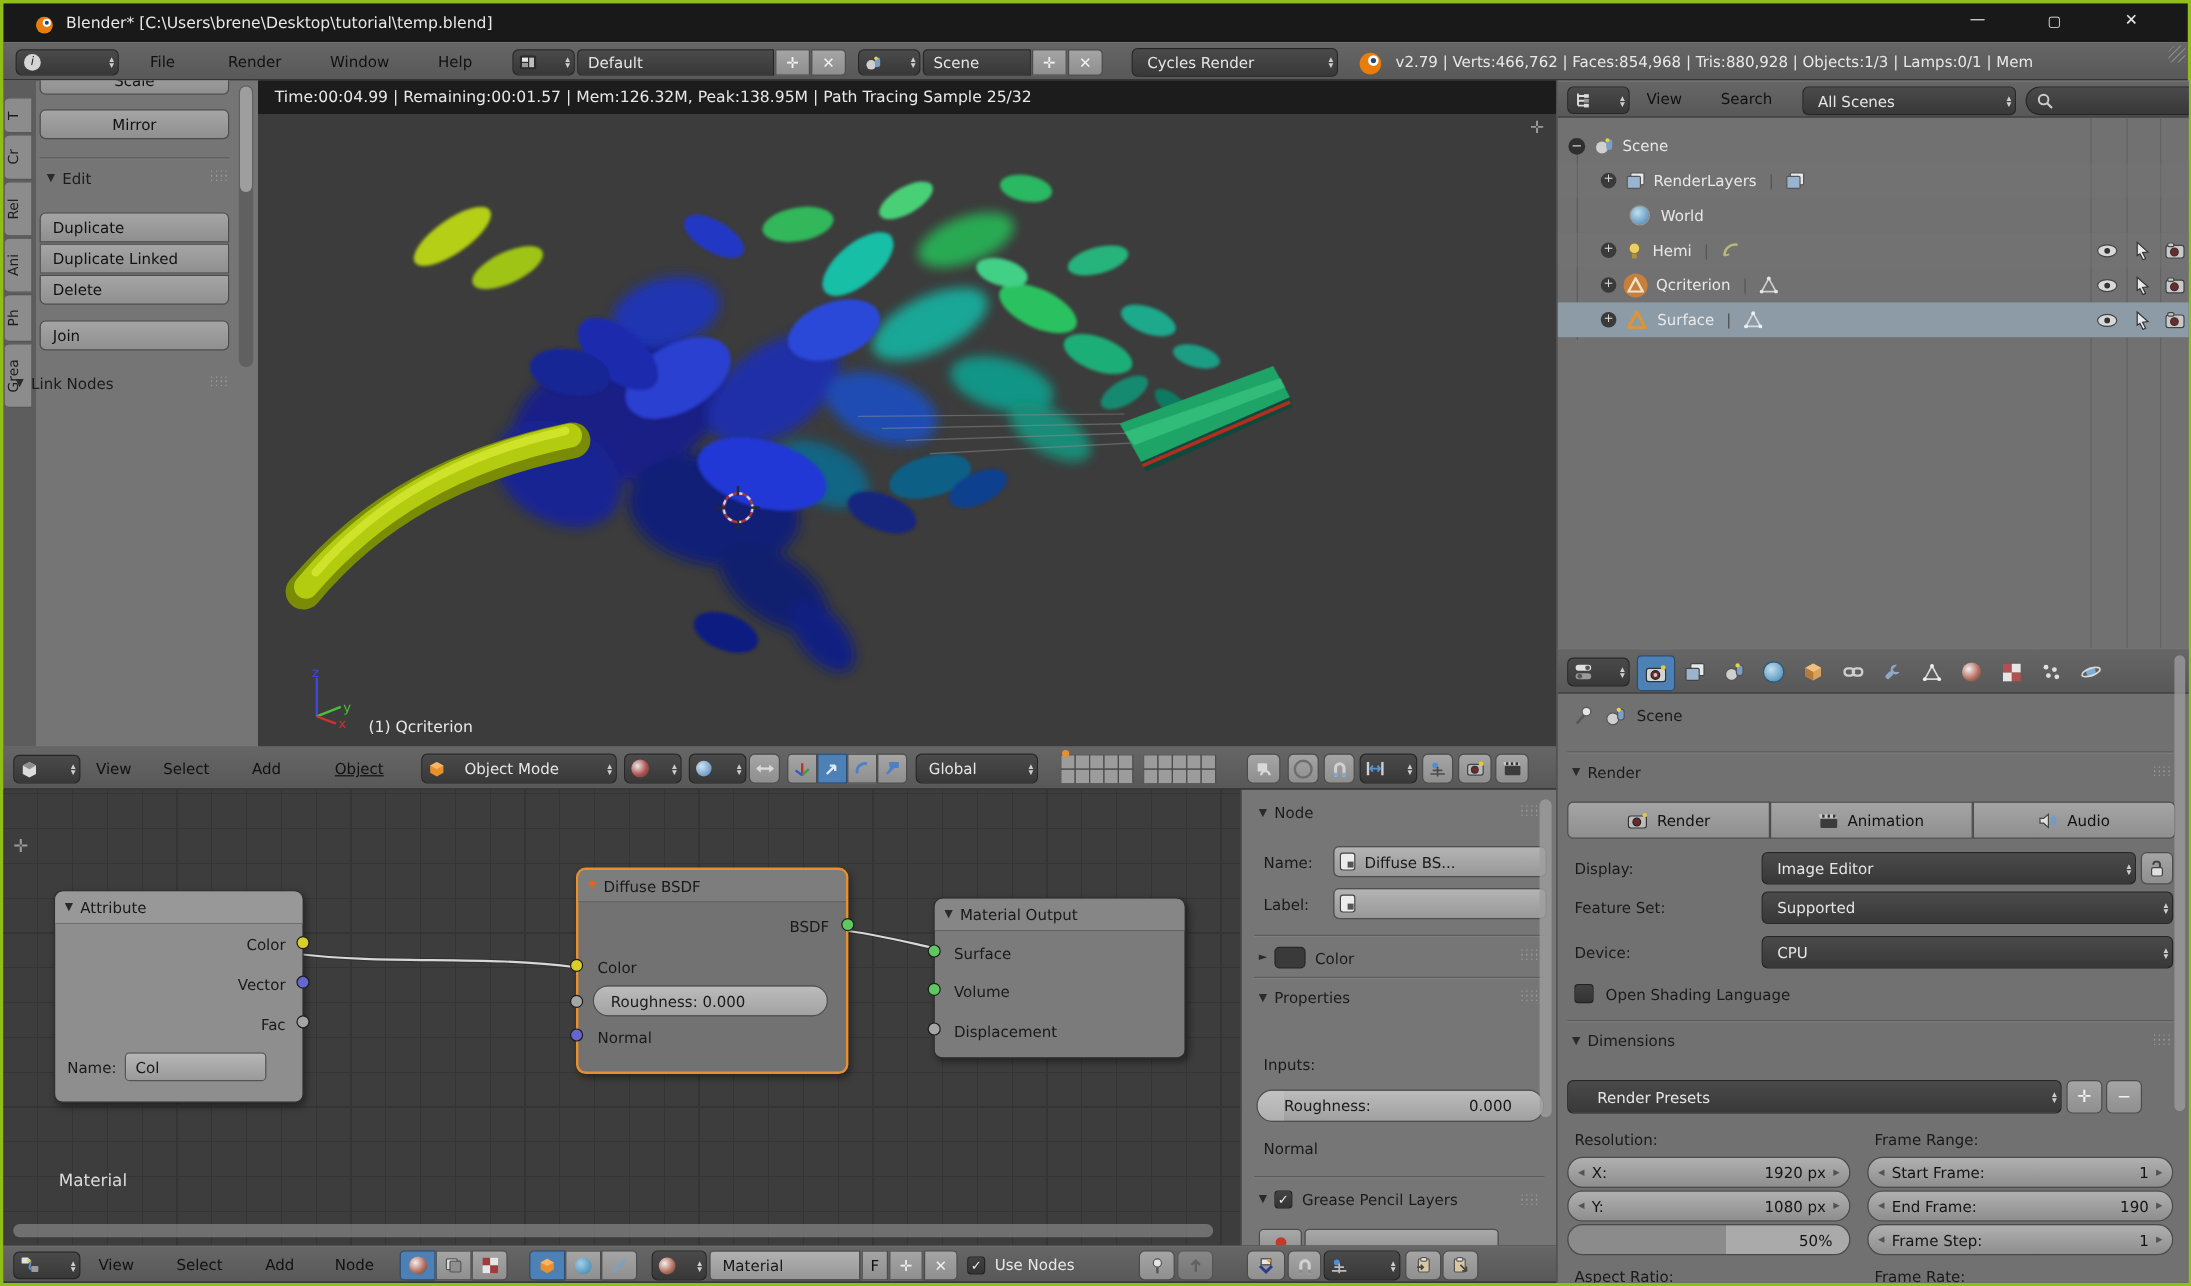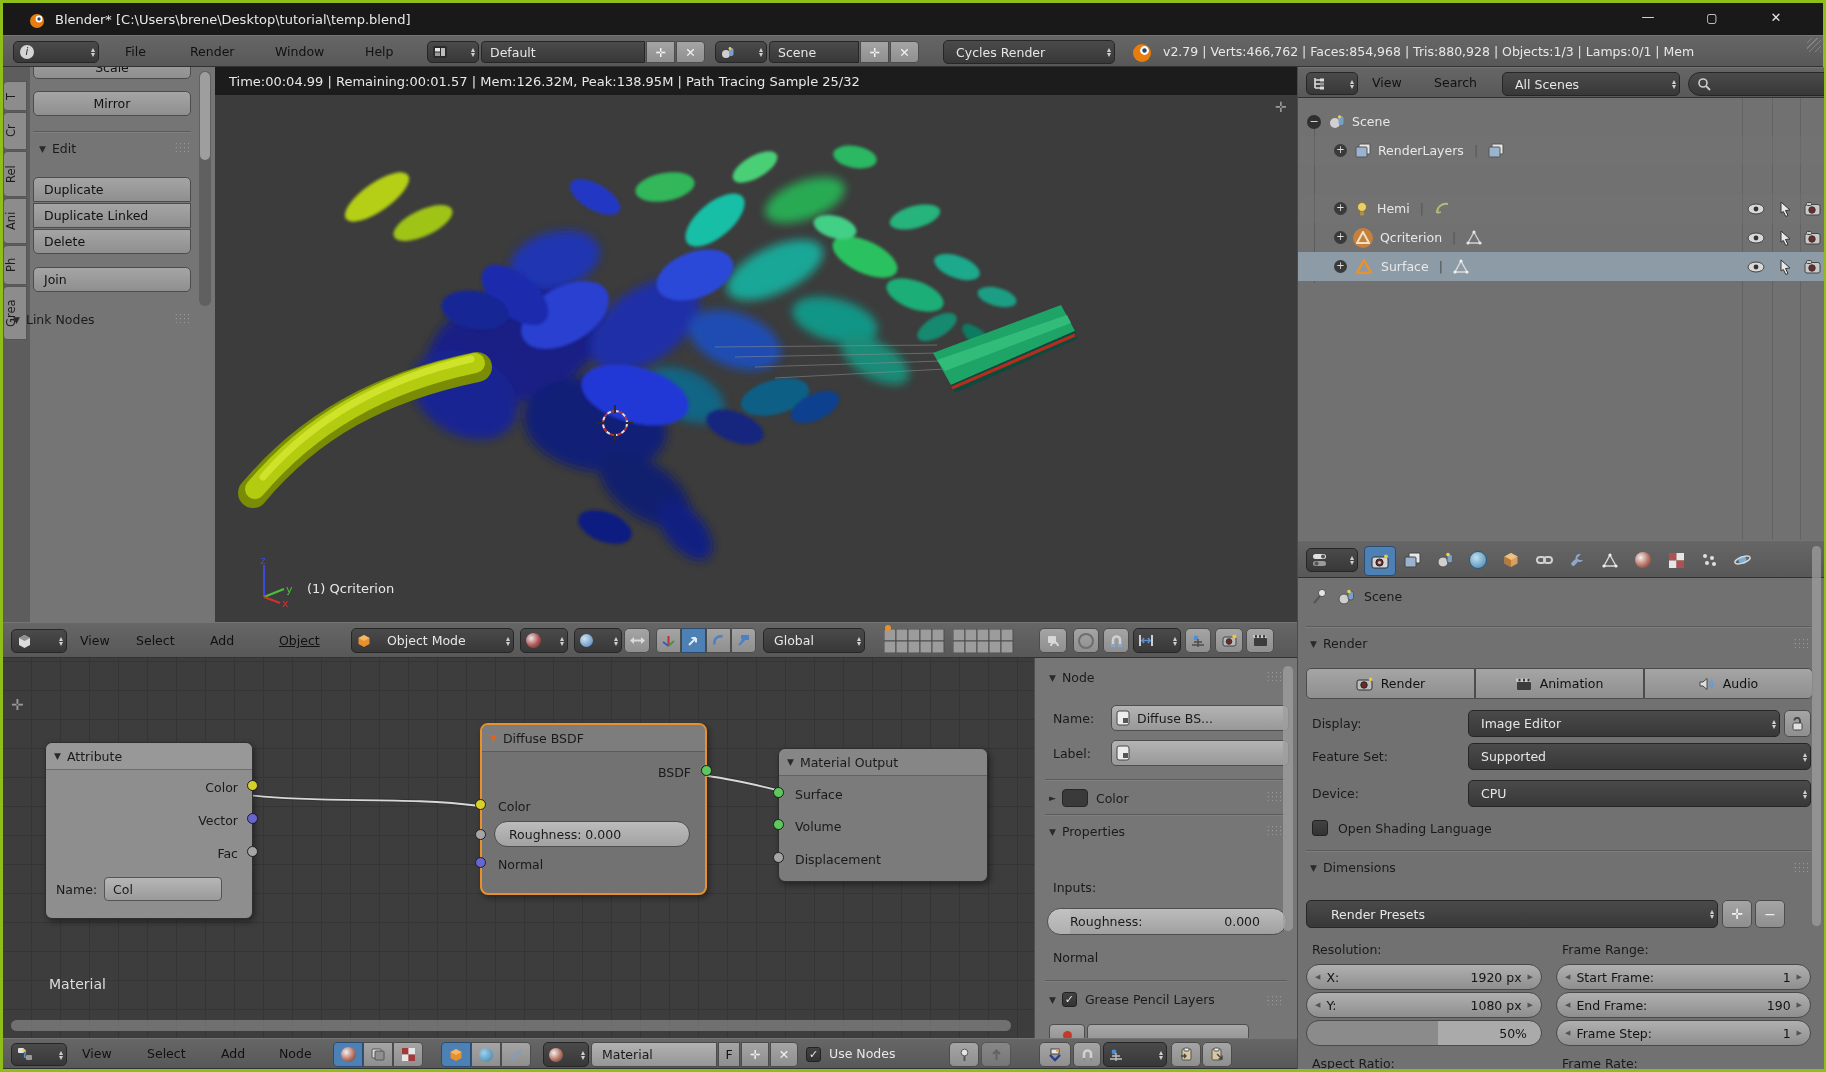--- a/index.html
+++ b/index.html
@@ -241,21 +241,21 @@
     </svg>
 
     <svg class="abs" style="left:35px;top:488px;" width="60" height="52" viewBox="0 0 60 52">
       <line x1="14" y1="42" x2="14" y2="10" stroke="#3c49e0" stroke-width="2"></line>
       <line x1="14" y1="42" x2="34" y2="34" stroke="#4bbf3c" stroke-width="2"></line>
       <line x1="14" y1="42" x2="30" y2="48" stroke="#d03030" stroke-width="2"></line>
       <text x="10" y="9" fill="#3c49e0" font-size="11">z</text>
       <text x="36" y="38" fill="#4bbf3c" font-size="11">y</text>
       <text x="32" y="52" fill="#d03030" font-size="11">x</text>
     </svg>
-    <span class="abs white" style="left:92px;top:514px;font-size:13px;">(1) Qcriterion</span>
+    <span class="abs white" style="left:92px;top:532px;font-size:13px;">(1) Qcriterion</span>
     <span class="abs" style="left:1060px;top:32px;color:#9a9a9a;font-size:14px;">✛</span>
   </div>
 
   <div class="abs hdr" style="left:3px;top:622px;width:1294px;height:36px;">
     <div class="abs dkfield" style="left:8px;top:6px;width:56px;height:24px;padding-left:5px;">
       <svg width="15" height="15" viewBox="0 0 15 15">
           <path d="M7.5 1 L13 4 L13 11 L7.5 14 L2 11 L2 4 Z" fill="#dcdcdc"></path>
           <path d="M7.5 1 L13 4 L7.5 7 L2 4 Z" fill="#8f8f8f"></path>
         </svg>
       <span class="arrows">▴<br>▾</span>
@@ -683,20 +683,24 @@
           <rect x="1" y="4" width="11" height="10" rx="1" fill="#9ab4d0" stroke="#555"></rect>
         </svg>
       <span class="white" style="margin-left:7px;">RenderLayers</span>
       <span style="margin-left:10px;color:#555;">|</span>
       <svg style="margin-left:10px;" width="16" height="15" viewBox="0 0 16 15">
           <rect x="4" y="1" width="11" height="10" rx="1" fill="#e8e8e8" stroke="#555"></rect>
           <rect x="1" y="4" width="11" height="10" rx="1" fill="#9ab4d0" stroke="#555"></rect>
         </svg>
     </div>
 
+    <div class="abs" style="left:0;top:98px;width:526px;height:29px;display:flex;align-items:center;">
+      <span style="margin-left:60px;width:15px;height:15px;border-radius:50%;background:radial-gradient(circle at 38% 35%,#bfe0ef,#3f7fae);border:1px solid #9a9a9a;"></span>
+      <span class="white" style="margin-left:9px;">World</span>
+    </div>
 
     <div class="abs" style="left:0;top:127px;width:526px;height:29px;display:flex;align-items:center;background:#76767655;">
       <span style="margin-left:36px;width:13px;height:13px;border-radius:50%;background:#3a3a3a;color:#ddd;font-size:10px;line-height:12px;text-align:center;">+</span>
       <svg style="margin-left:8px;" width="14" height="16" viewBox="0 0 14 16">
           <circle cx="7" cy="6" r="4.5" fill="#e8cf6a" stroke="#8a7430"></circle>
           <rect x="5" y="10.5" width="4" height="4" rx="1" fill="#b09040"></rect>
         </svg>
       <span class="white" style="margin-left:8px;">Hemi</span>
       <span style="margin-left:10px;color:#555;">|</span>
       <svg style="margin-left:10px;" width="18" height="15" viewBox="0 0 18 15">

